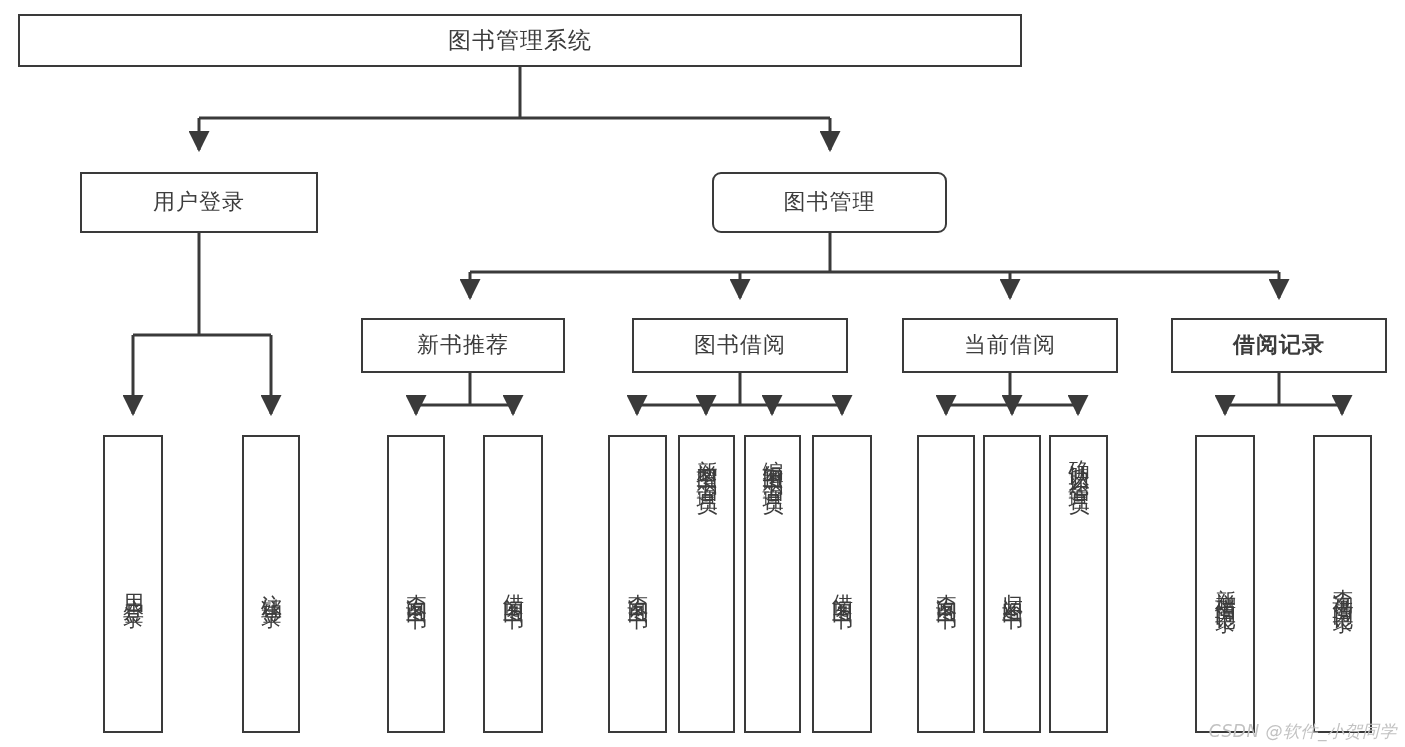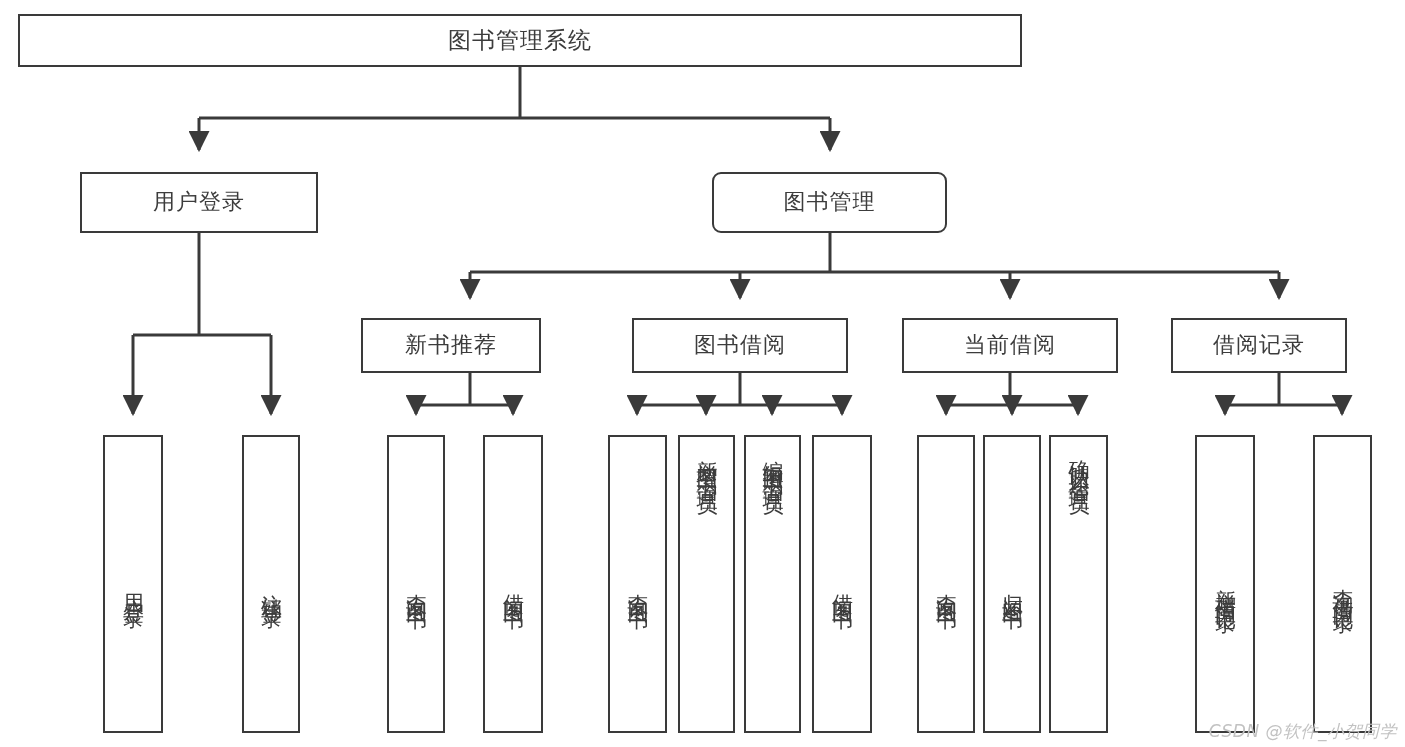--- a/index.html
+++ b/index.html
@@ -130,30 +130,30 @@
     <span>图书管理系统</span>
   </div>
 
   <div class="node h" style="left:80px; top:172px; width:238px; height:61px;">
     <span>用户登录</span>
   </div>
   <div class="node h" style="left:712px; top:172px; width:235px; height:61px;border-radius:9px;">
     <span>图书管理</span>
   </div>
 
-  <div class="node h" style="left:361px; top:318px; width:180px; height:55px;">
+  <div class="node h" style="left:361px; top:318px; width:204px; height:55px;">
     <span>新书推荐</span>
   </div>
   <div class="node h" style="left:902px; top:318px; width:216px; height:55px;">
     <span>当前借阅</span>
   </div>
   <div class="node h" style="left:632px; top:318px; width:216px; height:55px;">
     <span>图书借阅</span>
   </div>
-  <div class="node h" style="left:1171px; top:318px; width:176px; height:55px;">
+  <div class="node h" style="left:1171px; top:318px; width:216px; height:55px;font-weight:bold;">
     <span>借阅记录</span>
   </div>
 
   <div class="node v bottomish" style="left:103px; top:435px; width:60px; height:298px;">
     <span class="vtext">用户登录</span>
   </div>
   <div class="node v bottomish" style="left:242px; top:435px; width:58px; height:298px;">
     <span class="vtext">注销登录</span>
   </div>
   <div class="node v bottomish" style="left:387px; top:435px; width:58px; height:298px;">

